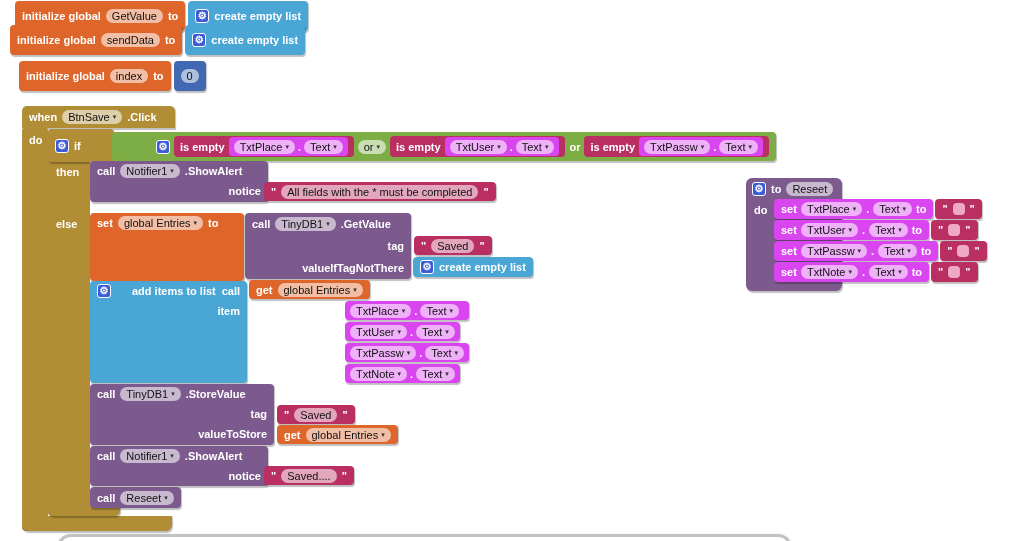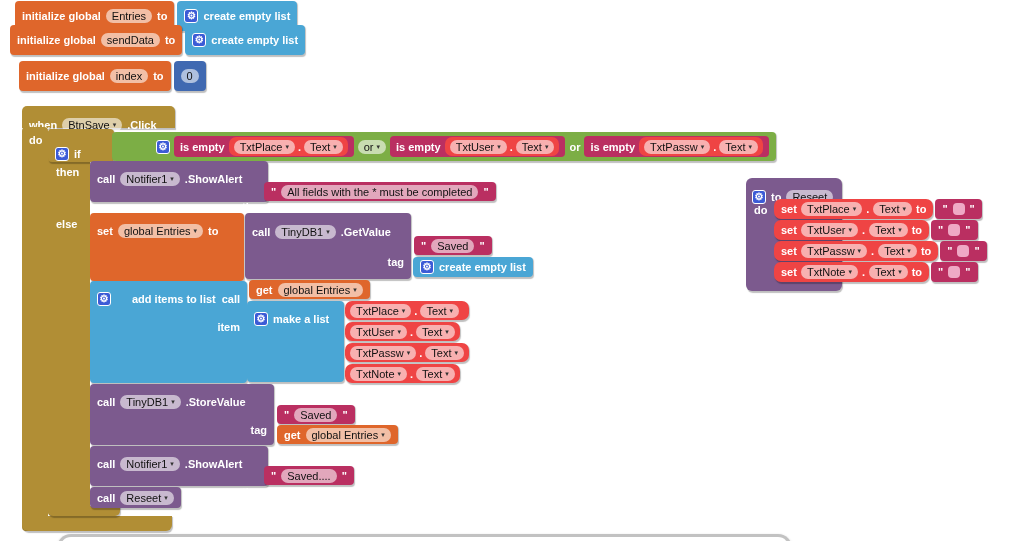--- a/index.html
+++ b/index.html
@@ -4,51 +4,51 @@
 <style>
   *{box-sizing:border-box;}
   html,body{margin:0;padding:0;background:#fff;}
   #canvas{position:relative;width:1035px;height:541px;background:#ffffff;overflow:hidden;
           font-family:"Liberation Sans",sans-serif;font-size:11px;}
   .abs{position:absolute;}
   .row{display:flex;align-items:center;gap:3px;}
   .blk{display:inline-flex;align-items:center;gap:5px;padding:0 7px;height:30px;border-radius:4px;
        color:#fff;font-size:11px;font-weight:600;white-space:nowrap;}
   .h19{height:19px;} .h20{height:20px;} .h21{height:21px;} .h29{height:29px;}
-  .gold{background:#B18E35;} .green{background:#7CAE45;padding-left:44px;} .teal{background:#ef4444;border-radius:7px;}
+  .gold{background:#B18E35;} .green{background:#7CAE45;padding-left:44px;} .teal{background:#d946ef;}
   .cyan{background:#4AA6D5;} .mag{background:#BA2F61;} .orange{background:#DF662B;}
   .purple{background:#7C5A8E;} .blue{background:#4069B1;}
   .shadow{box-shadow:1px 1.5px 1px rgba(0,0,0,.25);}
   .field{display:inline-flex;align-items:center;background:rgba(255,255,255,.58);color:#111;
          font-weight:400;border-radius:8px;padding:1px 6px;line-height:12px;white-space:nowrap;}
   .dd::after{content:"▾";font-size:7px;color:#333;margin-left:3px;}
   .gear{display:inline-flex;align-items:center;justify-content:center;flex:none;width:14px;height:14px;
         border-radius:3px;background:#3C5BD6;border:1px solid #fff;color:#fff;font-size:10px;line-height:1;}
   .gear::before{content:"⚙";}
   .wrap{position:absolute;border-radius:4px;}
   .prow{display:flex;align-items:center;gap:5px;height:20px;padding:0 7px;color:#fff;
-        font-size:11px;font-weight:600;white-space:nowrap;margin-top:8px;}
+        font-size:11px;font-weight:600;white-space:nowrap;}
   .prow.right{justify-content:flex-end;padding-left:20px;}
   .lab{position:absolute;color:#fff;font-size:11px;font-weight:600;}
   .qt{font-weight:700;color:#fff;}
   .empty-str{width:12px;height:12px;border-radius:4px;background:#EFA9C5;display:inline-block;}
   .col{display:flex;flex-direction:column;}
   .grey-panel{position:absolute;left:57px;top:534px;width:735px;height:14px;background:#fff;
               border:3px solid #c2c2c2;border-bottom:none;border-radius:16px 16px 0 0;
               box-shadow:0 1px 3px rgba(0,0,0,.18);}
 </style>
 </head>
 <body>
 
 <div id="canvas">
 
   <div class="abs row" style="left:15px;top:1px">
     <div class="blk orange shadow">
       <span>initialize global</span>
-      <span class="field">Entries</span>
+      <span class="field">GetValue</span>
       <span>to</span>
     </div>
     <div class="blk cyan shadow">
       <span class="gear"></span>
       <span>create empty list</span>
     </div>
   </div>
 
   <div class="abs row" style="left:10px;top:25px">
     <div class="blk orange shadow">
@@ -154,20 +154,23 @@
     </div>
   </div>
   <div class="wrap purple shadow" style="left:245px;top:213px;width:166px;height:66px">
     <div class="prow" style="height:22px">
       <span>call</span>
       <span class="field dd">TinyDB1</span>
       <span>.GetValue</span>
     </div>
     <div class="prow right" style="height:22px">
       <span>tag</span>
+    </div>
+    <div class="prow right" style="height:22px">
+      <span>valueIfTagNotThere</span>
     </div>
   </div>
   <div class="abs blk mag h19 shadow" style="left:414px;top:236px">
     <span class="qt">"</span>
     <span class="field">Saved</span>
     <span class="qt">"</span>
   </div>
   <div class="abs blk cyan h20 shadow" style="left:413px;top:257px">
     <span class="gear"></span>
     <span>create empty list</span>
@@ -182,26 +185,20 @@
       <span>call</span>
     </div>
     <div class="prow right">
       <span>item</span>
     </div>
   </div>
   <div class="abs blk orange h19 shadow" style="left:249px;top:280px">
     <span>get</span>
     <span class="field dd">global Entries</span>
   </div>
-  <div class="wrap cyan shadow" style="left:247px;top:301px;width:97px;height:81px">
-    <div class="prow">
-      <span class="gear"></span>
-      <span>make a list</span>
-    </div>
-  </div>
   <div class="abs col" style="left:345px;top:301px;gap:2px">
     <div class="blk teal h19 shadow" style="gap:3px;padding:0 5px">
       <span class="field dd">TxtPlace</span>
       <span>.</span>
       <span class="field dd">Text</span>
     </div>
     <div class="blk teal h19 shadow" style="gap:3px;padding:0 5px;align-self:flex-start">
       <span class="field dd">TxtUser</span>
       <span>.</span>
       <span class="field dd">Text</span>

